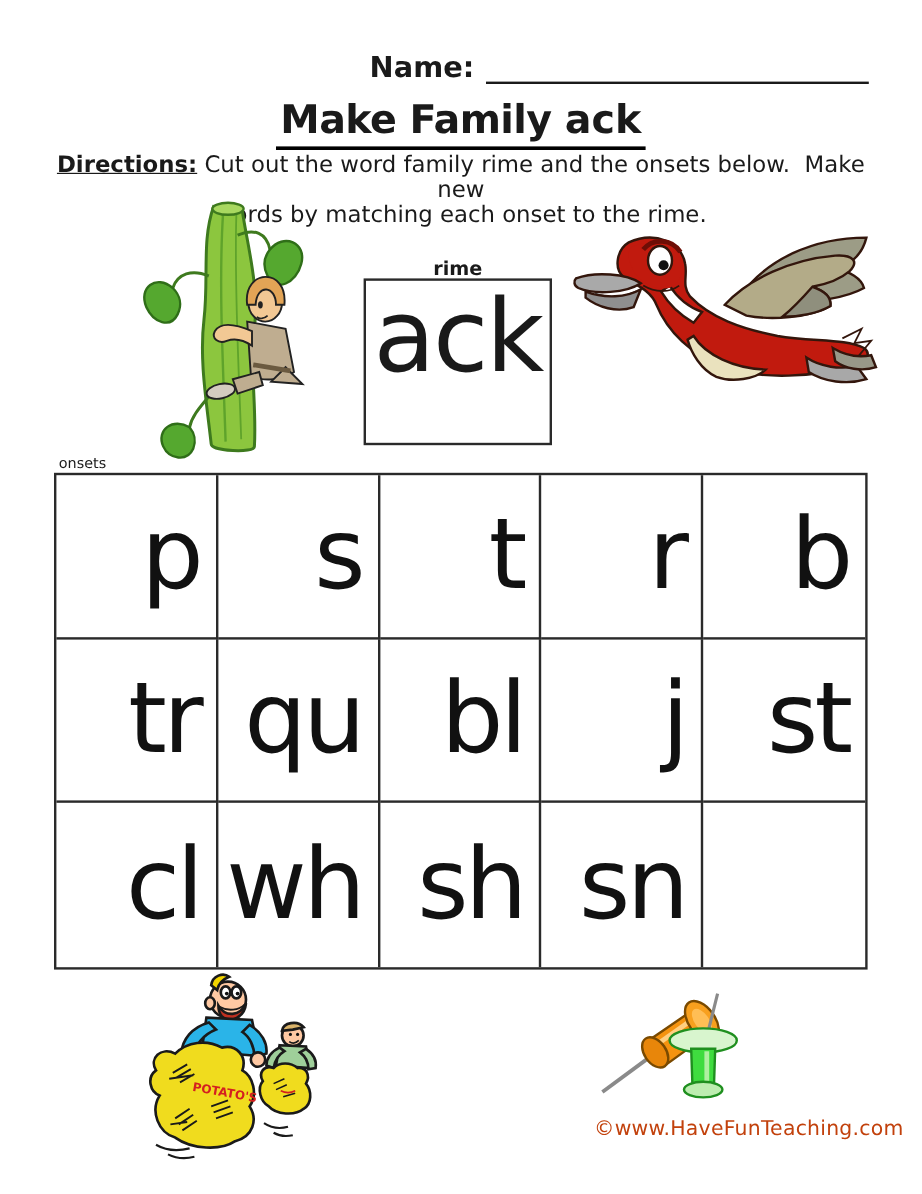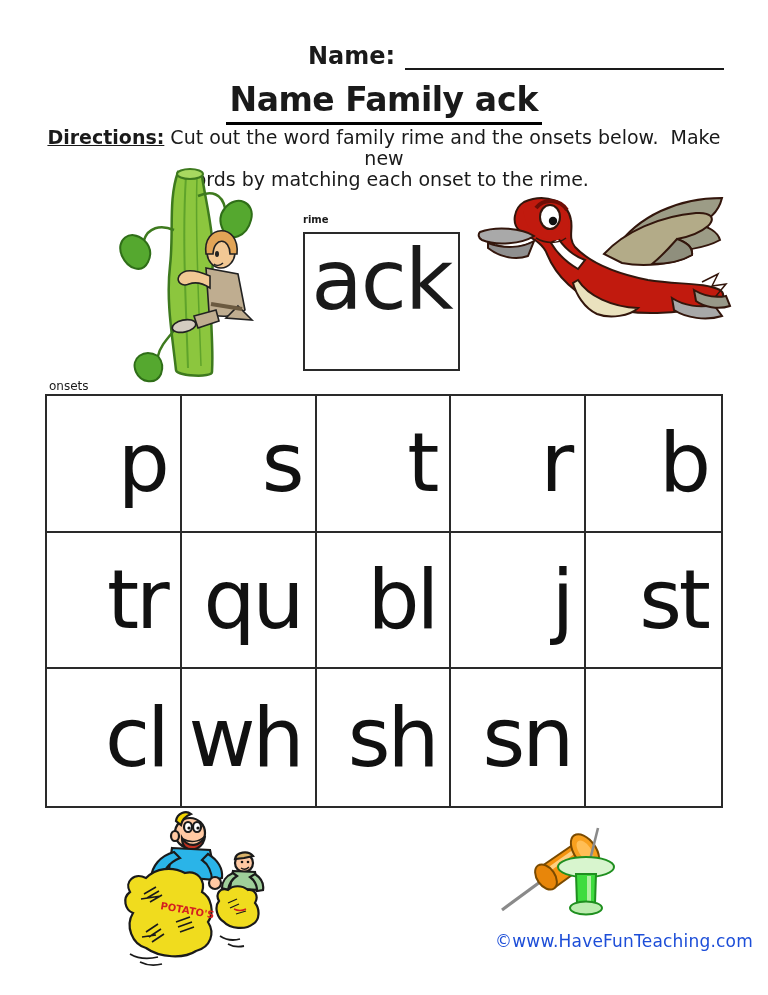--- a/index.html
+++ b/index.html
@@ -25,22 +25,22 @@
            border-bottom: 3px solid #000; padding: 0 4px 3px 4px; }
   #title .family { font-weight: 900; letter-spacing: 0; }
 
   
   #directions { top: 127px; left: 39px; width: 690px; text-align: center;
                 font-size: 19px; line-height: 1.1; }
   #directions .dir-label { font-weight: bold; text-decoration: underline; margin-top: 24px; }
   #directions .line1 { white-space: pre-wrap; }
 
   
-  #rime-label { top: 214px; left: 303px; width: 157px; 
-                font-size: 10px; font-weight: bold; }
+  #rime-label { top: 214px; left: 303px; width: 157px; text-align: center;
+                font-size: 16px; font-weight: bold; }
   #rime-box { top: 232px; left: 303px; width: 157px; height: 139px;
               border: 2px solid #2a2a2a; display: flex; justify-content: center;
               align-items: flex-start; background: #fff; }
   #rime-value { font-size: 84px; line-height: 1; margin-top: 4px; letter-spacing: -2px; }
 
   
   #onsets-label { top: 379px; left: 49px; font-size: 12px; font-weight: normal; }
   #onsets-grid { top: 394px; left: 45px; width: 678px; height: 414px;
                  border: 2px solid #2a2a2a; display: grid;
                  grid-template-columns: repeat(5, 1fr);
@@ -54,32 +54,32 @@
 
   
   #beanstalk-illustration { top: 166px; left: 118px; width: 142px; height: 218px; }
   #duck-illustration      { top: 186px; left: 466px; width: 268px; height: 152px; }
   #sack-race-illustration { top: 806px; left: 116px; width: 162px; height: 162px; }
   #pins-illustration      { top: 818px; left: 486px; width: 148px; height: 116px; }
   .illus svg { width: 100%; height: 100%; display: block; }
 
   
   #copyright { top: 931px; left: 495px; width: 240px; text-align: center;
-               font-size: 17px; color: #1d4ed8; letter-spacing: 0.2px; }
+               font-size: 17px; color: #c2410c; letter-spacing: 0.2px; }
 </style>
 </head>
 <body>
 
 <div class="abs" id="name-row">
   <span id="name-label">Name:</span>
   <span id="name-line"></span>
 </div>
 
 <div class="abs" id="title-wrap">
-  <span id="title"><span>Name Family</span> <span class="family">ack</span></span>
+  <span id="title"><span>Make Family</span> <span class="family">ack</span></span>
 </div>
 
 <div class="abs" id="directions"><span class="dir-label">Directions:</span><span class="line1"> Cut out the word family rime and the onsets below.  Make new</span><br><span>words by matching each onset to the rime.</span></div>
 
 <div class="abs illus" id="beanstalk-illustration">
   <svg viewBox="0 0 142 218">
     <path d="M60,6 C50,34 56,66 52,100 C48,134 54,168 58,204 C58,210 94,212 94,206 C96,172 90,142 94,108 C98,72 88,38 84,10 Z" fill="#8CC63E" stroke="#3E7A1E" stroke-width="2.5"></path>
     <path d="M68,10 C64,70 68,140 70,202" fill="none" stroke="#5FA32B" stroke-width="2"></path>
     <path d="M79,12 C77,70 81,140 83,200" fill="none" stroke="#5FA32B" stroke-width="1.5"></path>
     <ellipse cx="72" cy="8" rx="13" ry="5" fill="#A8D860" stroke="#3E7A1E" stroke-width="2"></ellipse>

